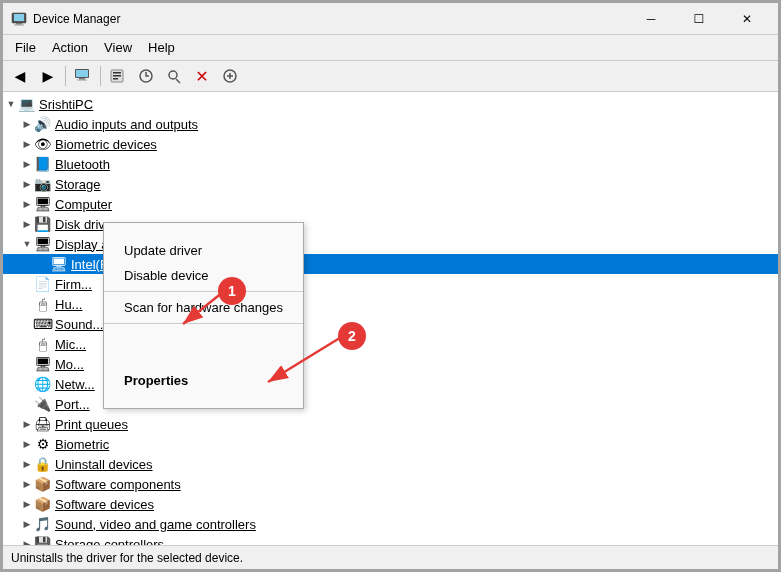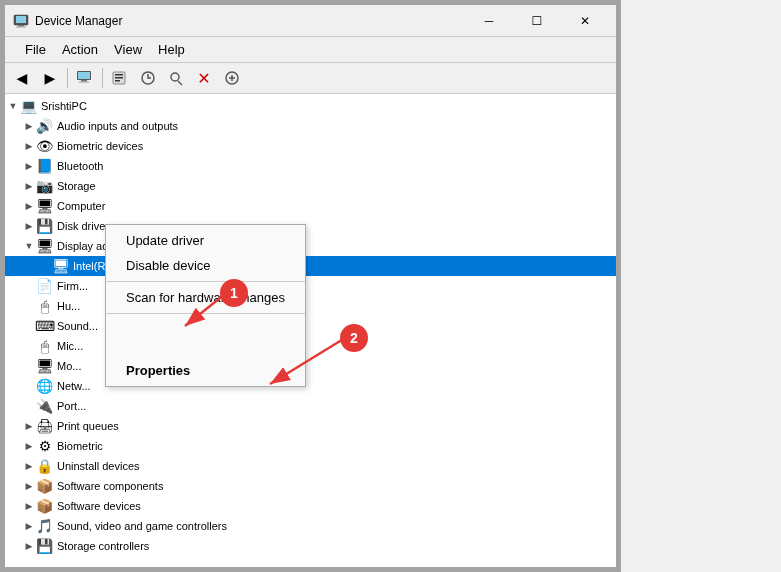--- a/index.html
+++ b/index.html
@@ -5,23 +5,23 @@
     * { margin: 0; padding: 0; box-sizing: border-box; }
     body {
       font-family: 'Segoe UI', Tahoma, Geneva, Verdana, sans-serif;
       font-size: 13px;
       background: #f0f0f0;
       width: 781px;
       height: 572px;
       overflow: hidden;
     }
     .window {
-      width: 621px;
+      width: 781px;
       height: 572px;
-      border: 5px solid #a3a3a3;
+      border: 3px solid #a3a3a3;
       display: flex;
       flex-direction: column;
       background: #fff;
     }
     .title-bar {
       background: #f0f0f0;
       height: 32px;
       display: flex;
       align-items: center;
       padding: 0 8px;
@@ -53,21 +53,21 @@
       cursor: pointer;
       font-size: 12px;
       background: transparent;
       border: none;
     }
 
     .menu-bar {
       display: flex;
       background: #f0f0f0;
       border-bottom: 1px solid #ccc;
-      padding: 2px 12px;
+      padding: 2px 4px;
     }
     .menu-item {
       padding: 3px 8px;
       cursor: pointer;
       font-size: 13px;
     }
 
     .toolbar {
       display: flex;
       align-items: center;
@@ -136,33 +136,33 @@
     .tree-icon {
       width: 16px;
       height: 16px;
       margin-right: 4px;
       display: flex;
       align-items: center;
       justify-content: center;
       font-size: 14px;
       flex-shrink: 0;
     }
-    .tree-label { font-size: 11px; }
+    .tree-label { font-size: 13px; text-decoration: underline; }
 
     
     .context-menu {
       position: absolute;
       top: 130px;
       left: 100px;
       background: #f9f9f9;
       border: 1px solid #aaa;
       box-shadow: 2px 2px 6px rgba(0,0,0,0.2);
       min-width: 200px;
       z-index: 100;
-      padding: 3px 0;
+      padding: 15px 0;
     }
     .ctx-item {
       padding: 5px 20px;
       cursor: pointer;
       font-size: 13px;
     }
     .ctx-item.bold { font-weight: bold; margin-top: 44px; }
     .ctx-separator {
       height: 1px;
       background: #ccc;
@@ -443,13 +443,16 @@
           <polygon points="0 0, 8 3, 0 6" fill="#e53935"></polygon>
         </marker>
       </defs>
 
       <line x1="225" y1="196" x2="180" y2="232" stroke="#e53935" stroke-width="2.5" marker-end="url(#arrowhead1)"></line>
 
       <line x1="340" y1="244" x2="265" y2="290" stroke="#e53935" stroke-width="2.5" marker-end="url(#arrowhead2)"></line>
     </svg>
   </div>
 
+  <div class="status-bar">
+    <span>Uninstalls the driver for the selected device.</span>
+  </div>
 </div>
 
 </body></html>

